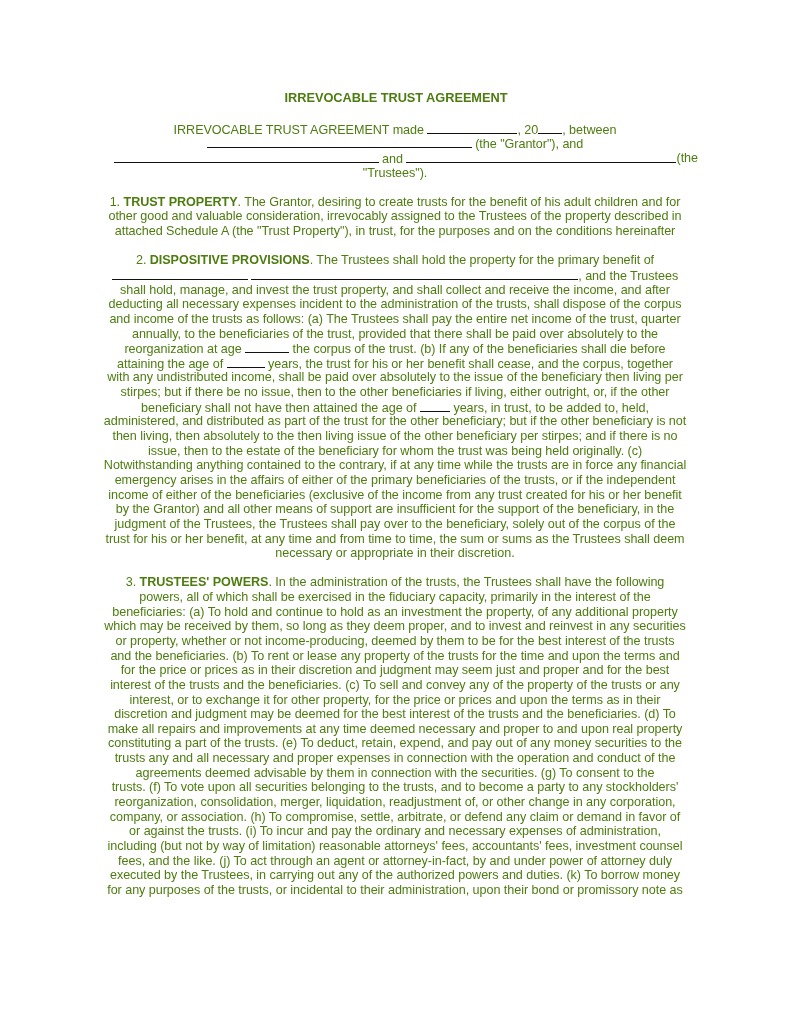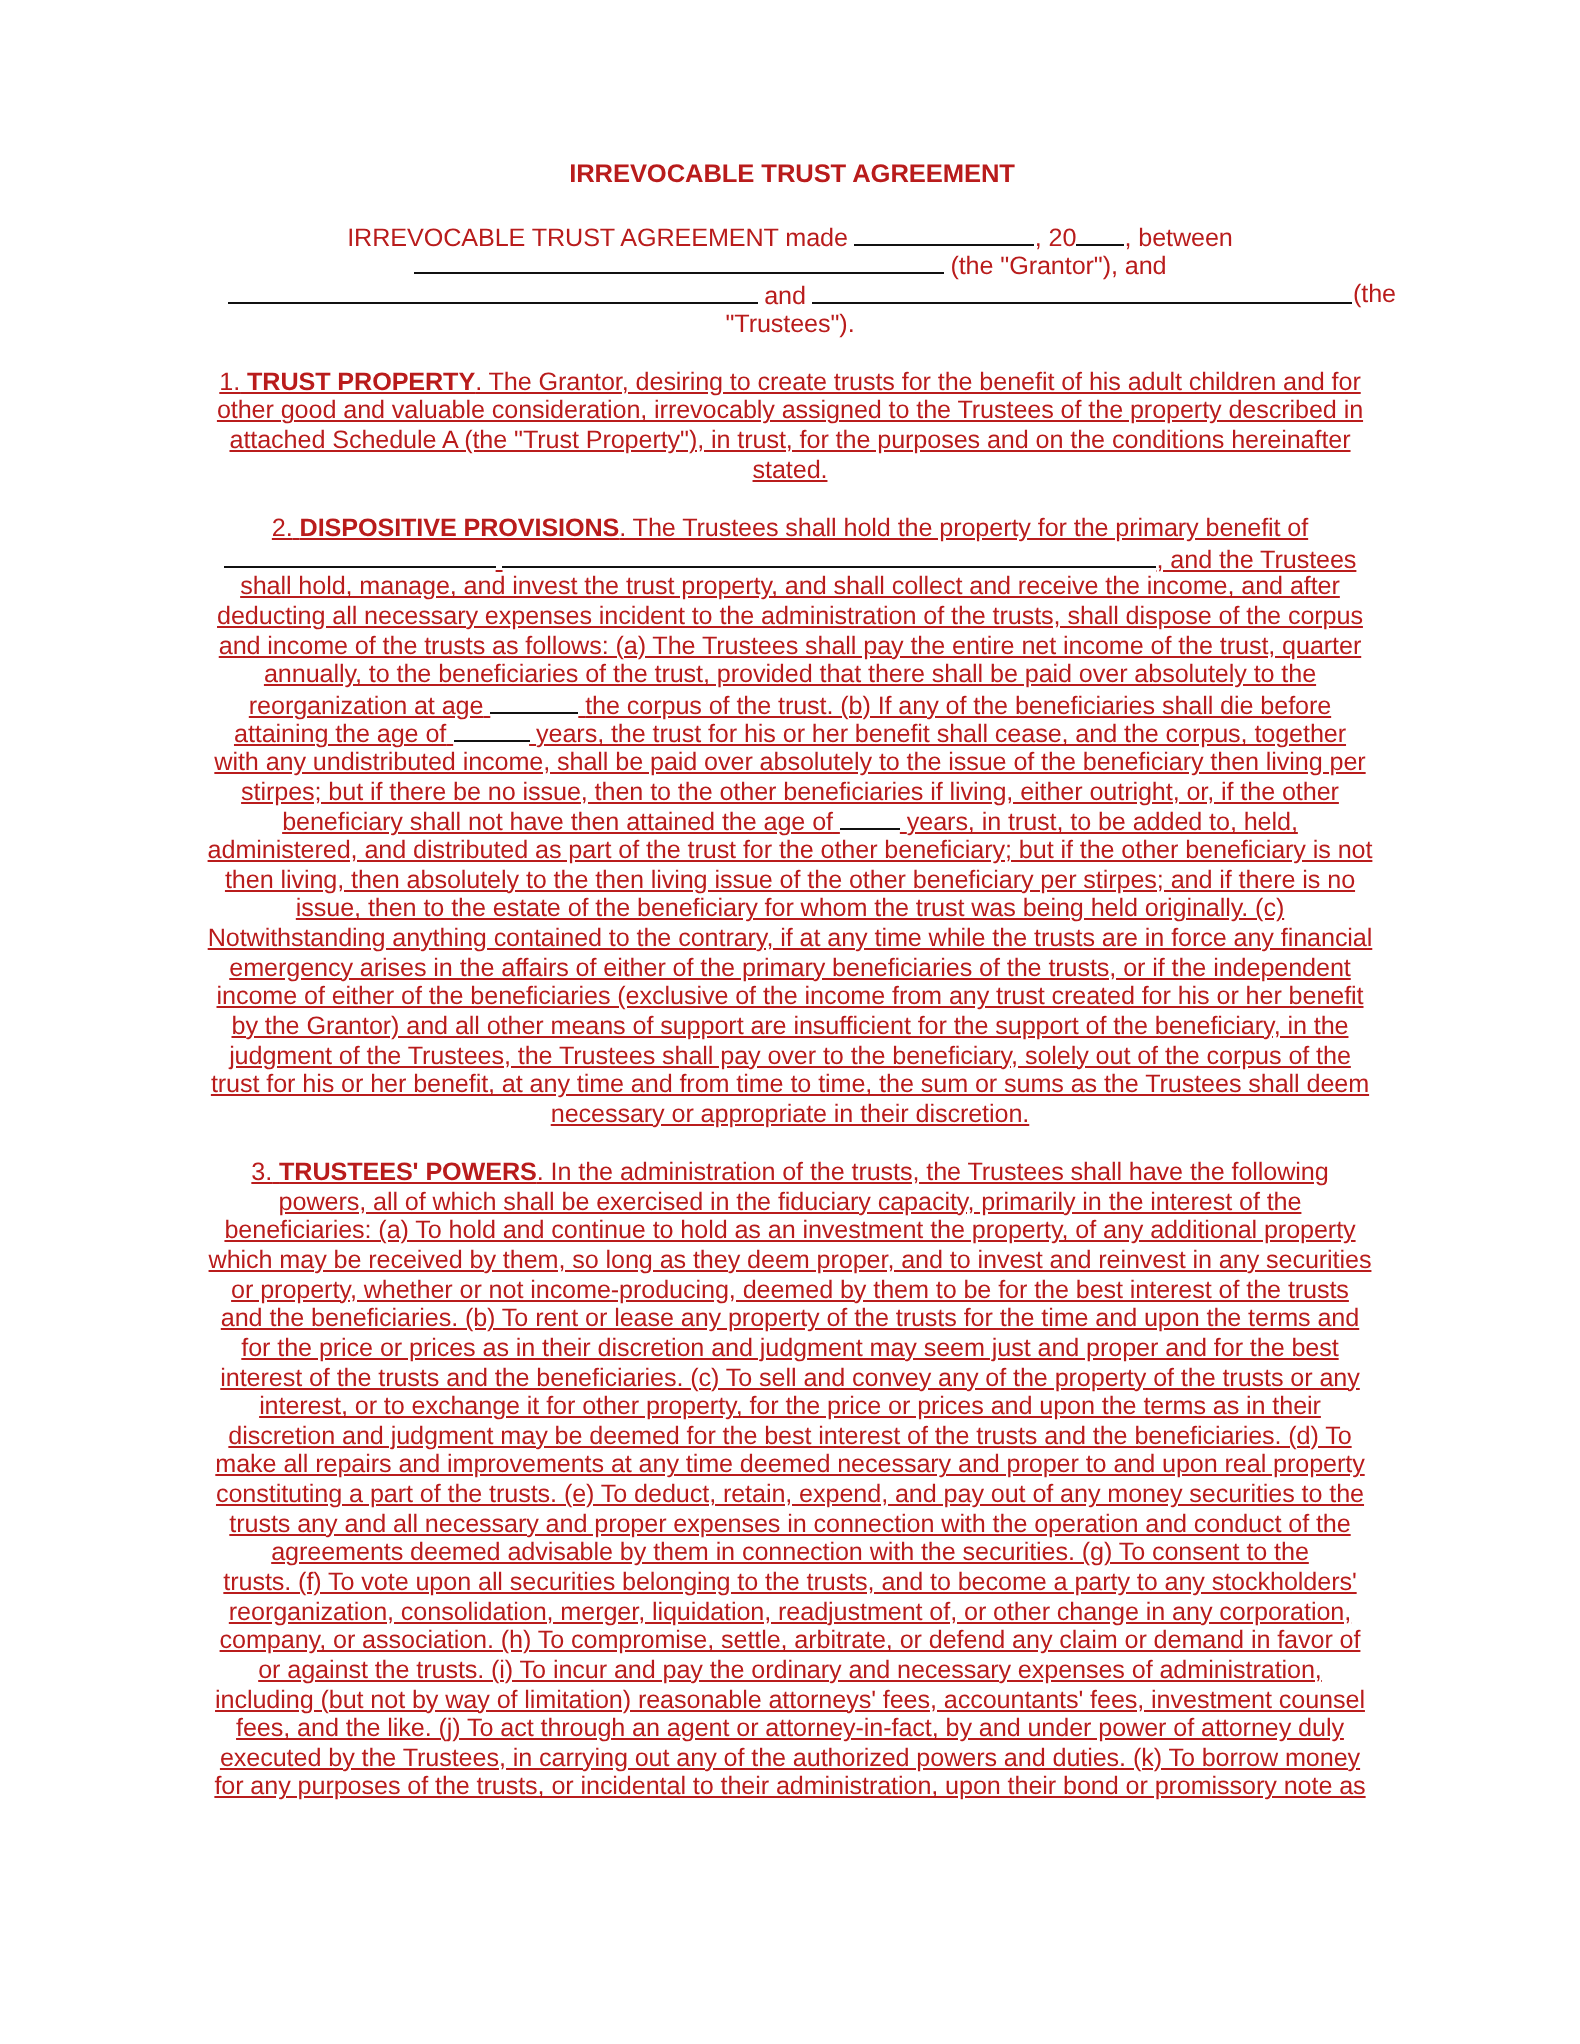--- a/index.html
+++ b/index.html
@@ -1,29 +1,29 @@
 <!DOCTYPE html>
 <html><head>
 <meta charset="utf-8">
 <style>
   html, body { margin: 0; padding: 0; background: #ffffff; }
   body { width: 790px; height: 1022px; position: relative; overflow: hidden; }
   .page {
-    position: absolute; left: 92px; top: 80px; width: 606px;
+    position: absolute; left: 92px; top: 91px; width: 606px;
     font-family: "Liberation Sans", sans-serif;
-    font-size: 12.6px; line-height: 14.65px; color: #b91c1c;
+    font-size: 12.6px; line-height: 14.65px; color: #4d7c0f;
     letter-spacing: -0.05px;
   }
   .title {
     text-align: center; font-weight: bold; font-size: 12.8px;
     margin: 0 0 16px 0; padding-left: 2px;
   }
   .line { white-space: nowrap; display: block; position: relative; height: 14.65px; text-align: center; }
   .blank { display: inline-block; border-bottom: 1px solid #111; height: 11px; vertical-align: baseline; }
-  .para { margin: 14.6px 0 0 0; text-align: left; text-decoration: underline; }
+  .para { margin: 14.6px 0 0 0; text-align: left; }
   .para .heading { font-weight: bold; }
   .intro { margin: 0; }
   .right { position: absolute; right: 0; margin-left: 12px; }
 </style>
 </head>
 <body>
 
 <div class="page">
   <div class="title">IRREVOCABLE TRUST AGREEMENT</div>
 
@@ -31,21 +31,20 @@
     <span class="line"><span>IRREVOCABLE TRUST AGREEMENT made</span> <span class="blank" style="width:90px"></span><span>, 20</span><span class="blank" style="width:24px"></span><span>, between</span></span>
     <span class="line"><span class="blank" style="width:265px"></span> <span>(the "Grantor"), and</span></span>
     <span class="line"><span class="blank" style="width:265px"></span> <span>and</span> <span class="blank" style="width:270px"></span> <span class="right">(the</span></span>
     <span class="line">"Trustees").</span>
   </div>
 
   <div class="para">
     <span class="line"><span>1.</span> <span class="heading">TRUST PROPERTY</span><span>. The Grantor, desiring to create trusts for the benefit of his adult children and for</span></span>
     <span class="line">other good and valuable consideration, irrevocably assigned to the Trustees of the property described in</span>
     <span class="line">attached Schedule A (the "Trust Property"), in trust, for the purposes and on the conditions hereinafter</span>
-    <span class="line">stated.</span>
   </div>
 
   <div class="para">
     <span class="line"><span>2.</span> <span class="heading">DISPOSITIVE PROVISIONS</span><span>. The Trustees shall hold the property for the primary benefit of</span></span>
     <span class="line"><span class="blank" style="width:136px"></span> <span class="blank" style="width:327px"></span><span>, and the Trustees</span></span>
     <span class="line">shall hold, manage, and invest the trust property, and shall collect and receive the income, and after</span>
     <span class="line">deducting all necessary expenses incident to the administration of the trusts, shall dispose of the corpus</span>
     <span class="line">and income of the trusts as follows: (a) The Trustees shall pay the entire net income of the trust, quarter</span>
     <span class="line">annually, to the beneficiaries of the trust, provided that there shall be paid over absolutely to the</span>
     <span class="line"><span>reorganization at age</span> <span class="blank" style="width:44px"></span> <span>the corpus of the trust. (b) If any of the beneficiaries shall die before</span></span>

